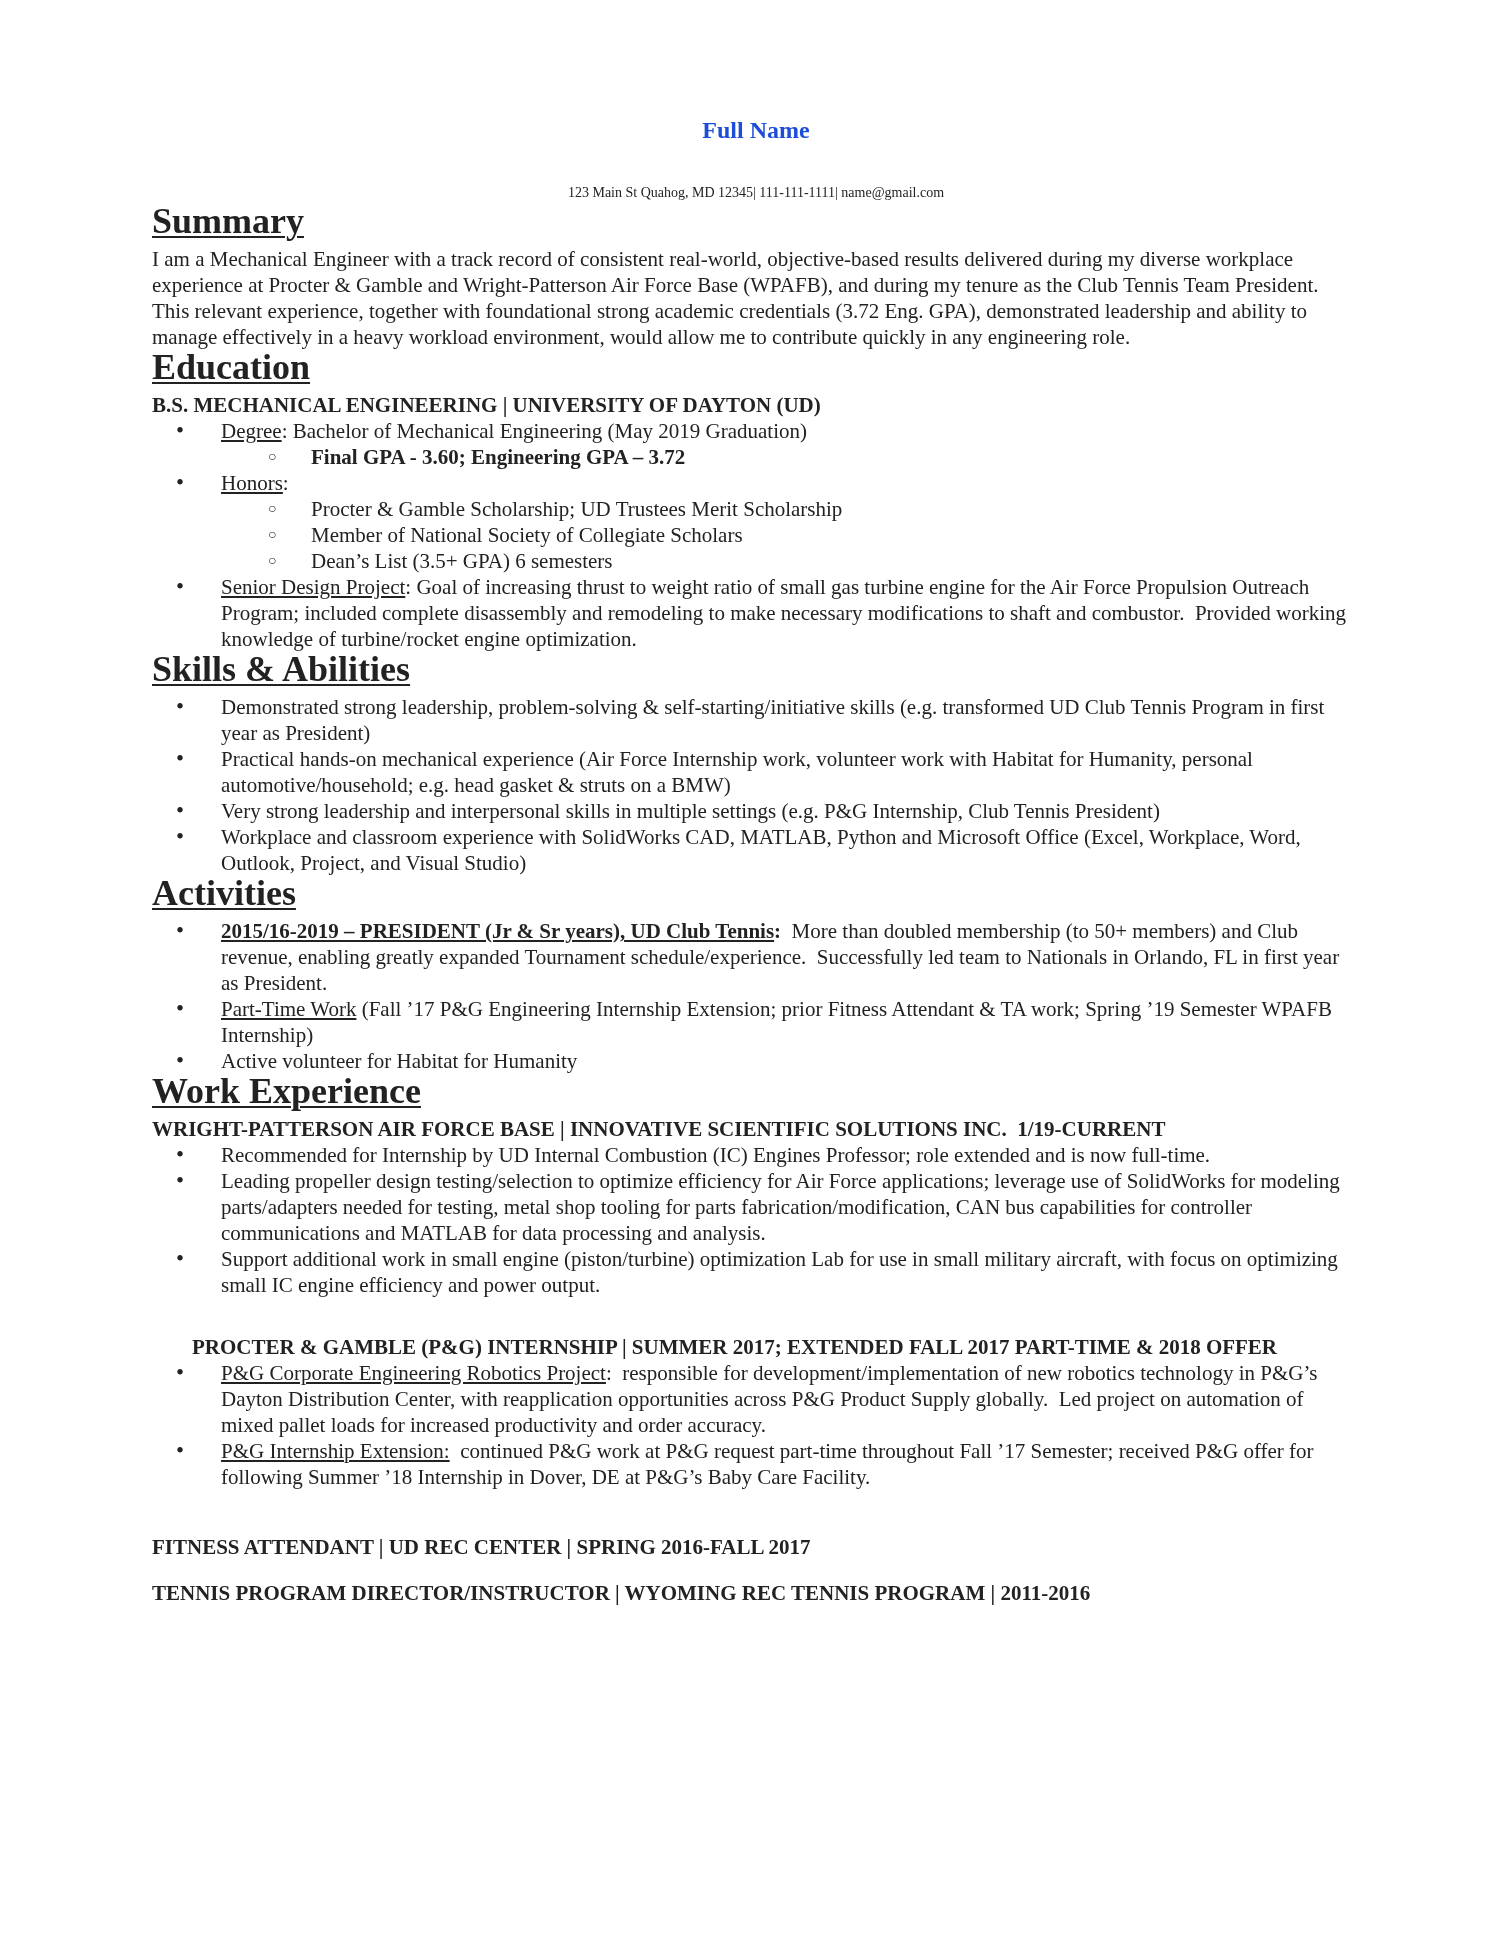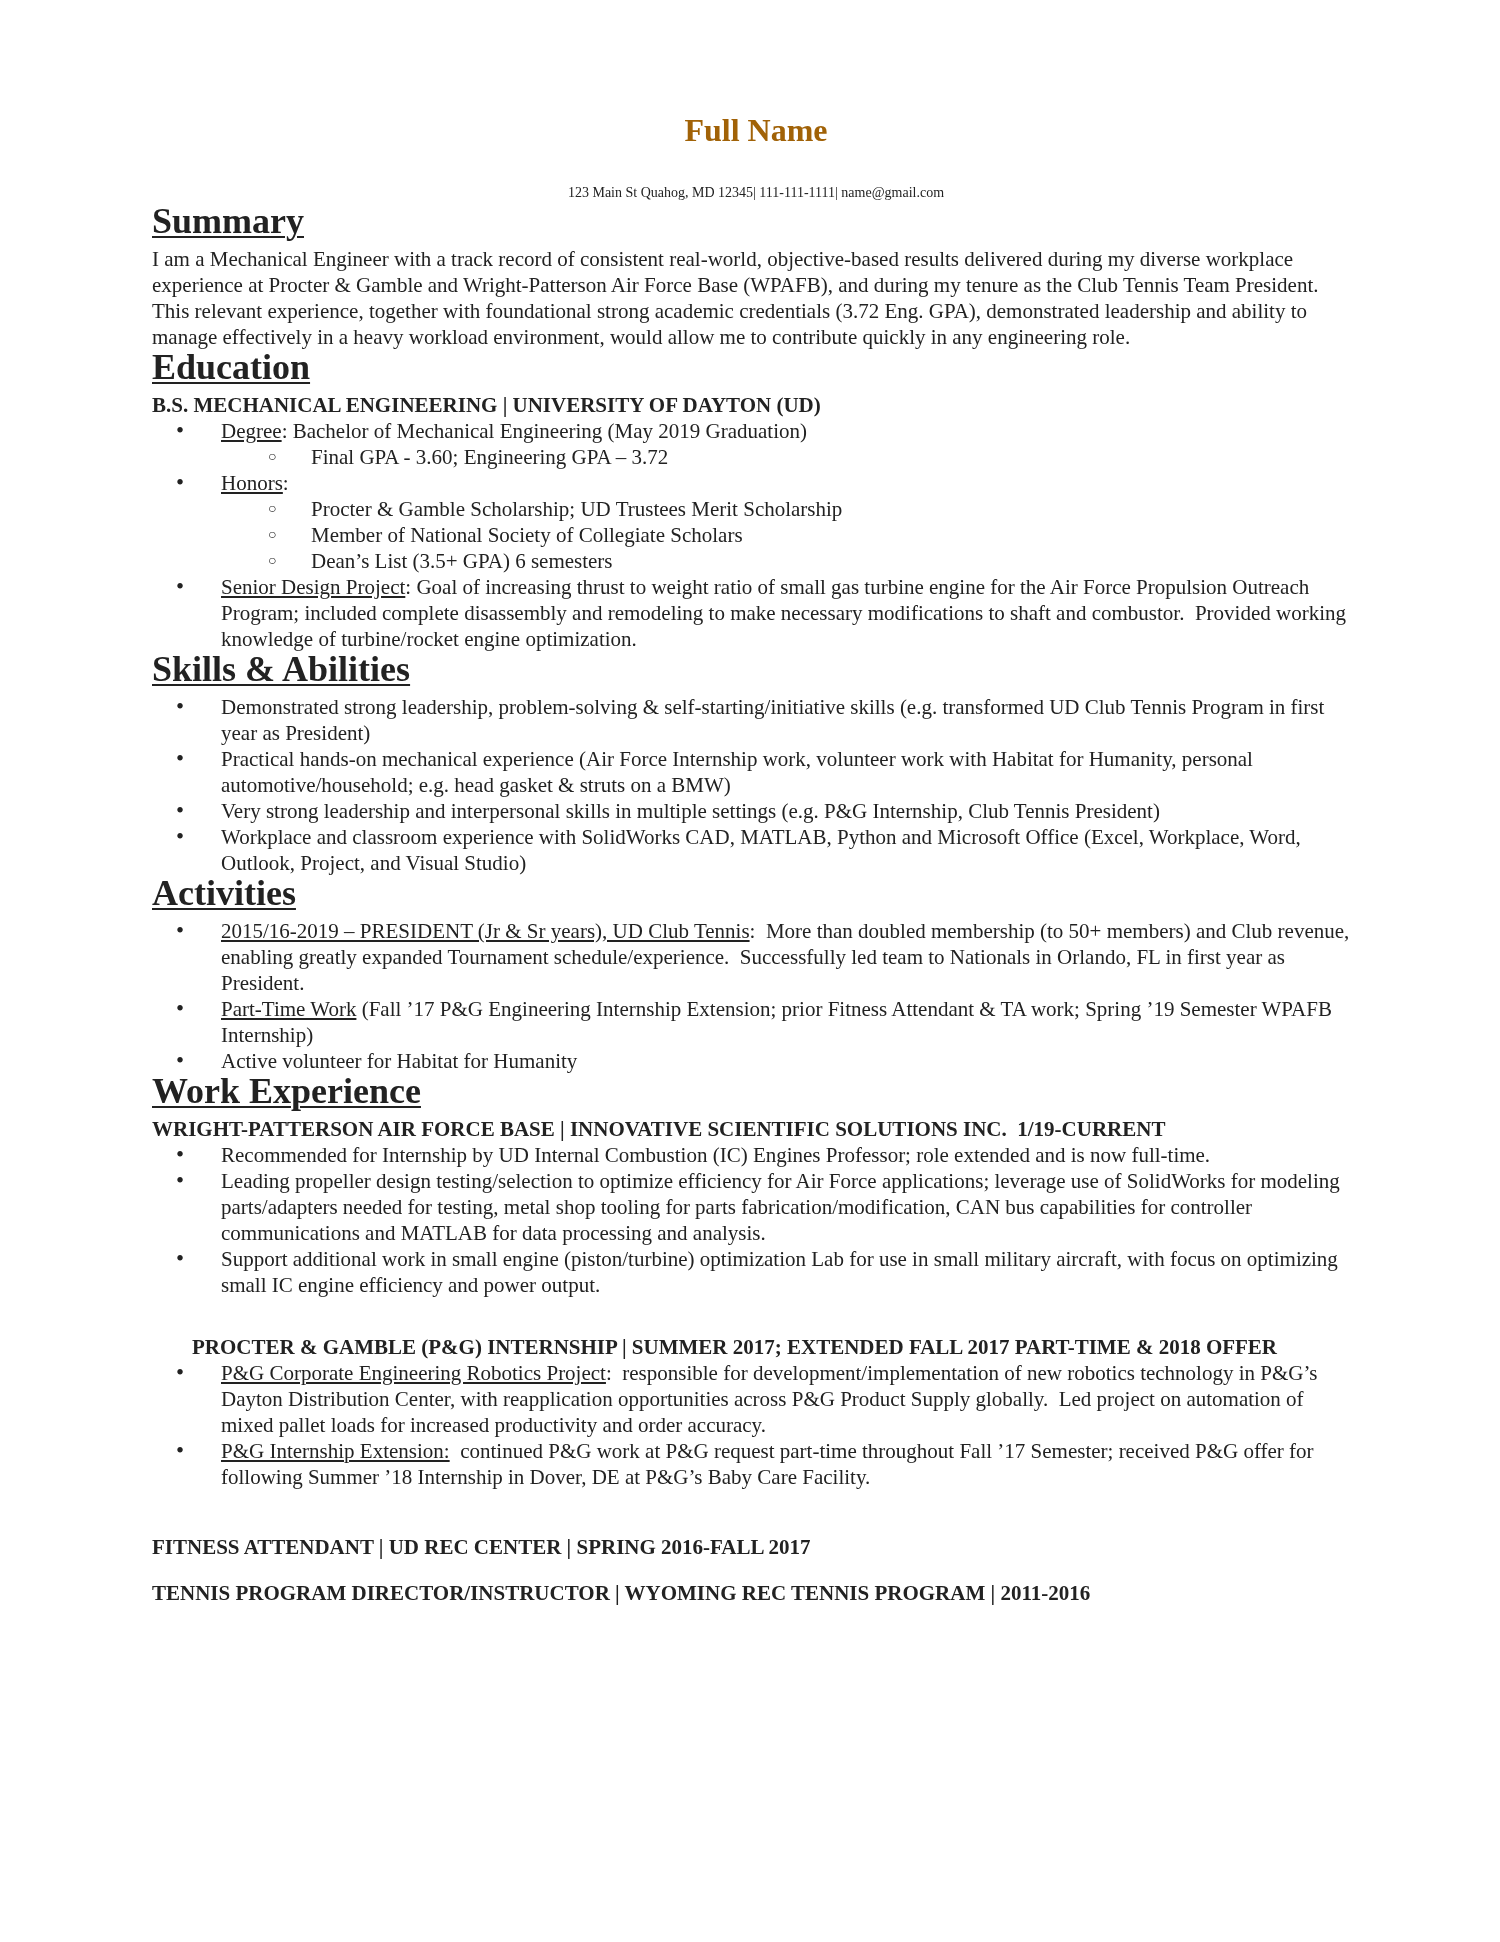--- a/index.html
+++ b/index.html
@@ -12,25 +12,25 @@
     background: #ffffff;
     font-family: "Liberation Serif", "DejaVu Serif", serif;
     font-size: 21px;
     line-height: 26px;
     color: #222222;
     overflow: hidden;
   }
   [data-bind] { white-space: pre-wrap; }
   h1.name {
     margin: 0;
-    font-size: 32px;
+    font-size: 24px;
     line-height: 40px;
     font-weight: bold;
     text-align: center;
-    color: #a16207;
+    color: #1d4ed8;
   }
   .contact {
     margin-top: 32px;
     font-size: 14px;
     line-height: 22px;
     text-align: center;
   }
   h2.sec {
     margin: 0 0 8px 0;
     font-size: 36px;
@@ -59,21 +59,21 @@
   }
   ul.l2 > li { position: relative; padding-left: 90px; }
   ul.l2 > li::before {
     content: "○";
     position: absolute;
     left: 47px;
     top: 0;
     font-size: 14px;
   }
   .u { text-decoration: underline; }
-  .b { font-weight: normal; }
+  .b { font-weight: bold; }
 </style>
 </head>
 <body>
 
 <div class="page">
 
   <h1 class="name" data-bind="header.name">Full Name</h1>
   <div class="contact" data-bind="header.contact">123 Main St Quahog, MD 12345| 111-111-1111| name@gmail.com</div>
 
   <h2 class="sec mt-summary"><span class="hu" data-bind="summary.heading">Summary</span></h2>

